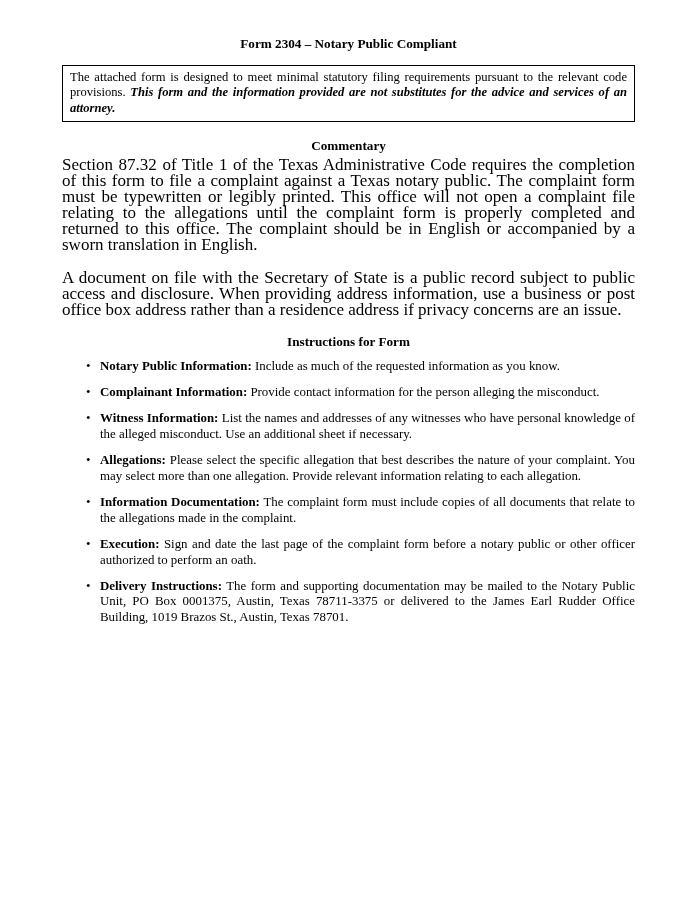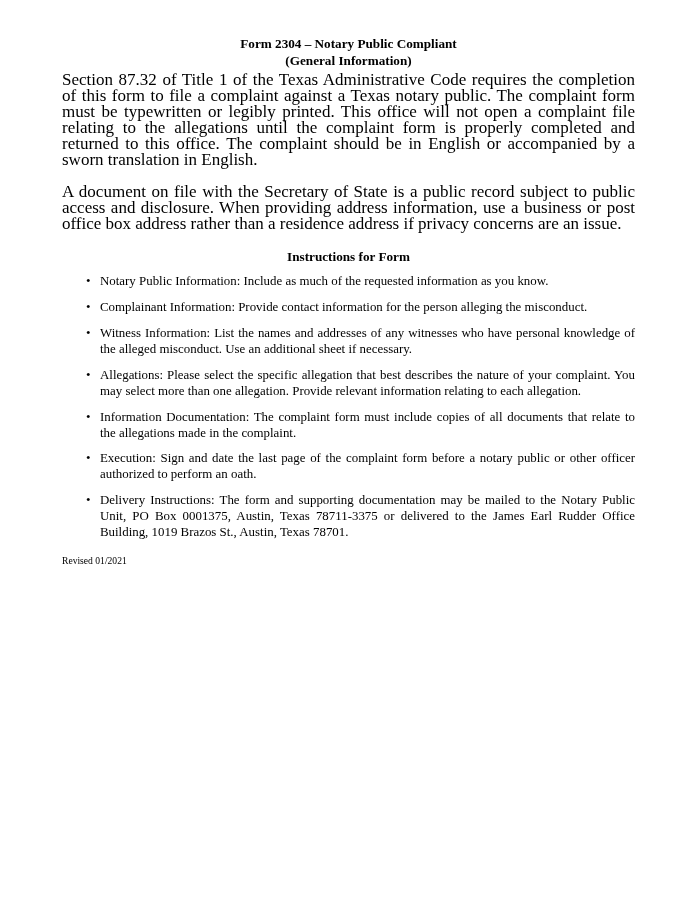--- a/index.html
+++ b/index.html
@@ -81,21 +81,21 @@
     text-justify: inter-word;
   }
   .bullet-item:last-child { margin-bottom: 0; }
   .bullet-marker {
     position: absolute;
     left: 24px;
     top: 0;
     font-size: 12.9px;
     line-height: 15.9px;
   }
-  .bullet-term { font-weight: normal; }
+  .bullet-term { font-weight: bold; }
 
   
   .closing-note {
     margin-top: 14px;
     font-size: 12.9px;
     line-height: 15.9px;
     font-style: italic;
   }
 
   
@@ -129,24 +129,27 @@
 </style>
 </head>
 <body>
 
 <div class="page">
 
   <div class="content">
 
     <div class="title-block">
       <span class="title-line">Form 2304 – Notary Public Compliant</span>
-      <span class="title-line">(General Information)</span>
     </div>
 
+    <div class="disclaimer-box">
+      <span>The attached form is designed to meet minimal statutory filing requirements pursuant to the relevant code provisions. </span><span class="emph">This form and the information provided are not substitutes for the advice and services of an attorney.</span>
+    </div>
 
+    <div class="heading">Commentary</div>
 
     <p class="para">Section 87.32 of Title 1 of the Texas Administrative Code requires the completion of this form to file a complaint against a Texas notary public. The complaint form must be typewritten or legibly printed.  This office will not open a complaint file relating to the allegations until the complaint form is properly completed and returned to this office.  The complaint should be in English or accompanied by a sworn translation in English.</p>
 
     <p class="para">A document on file with the Secretary of State is a public record subject to public access and disclosure.  When providing address information, use a business or post office box address rather than a residence address if privacy concerns are an issue.</p>
 
     <div class="heading">Instructions for Form</div>
 
     <ul class="bullet-list">
       <li class="bullet-item">
         <span class="bullet-marker">•</span><span class="bullet-term">Notary Public Information:</span><span> Include as much of the requested information as you know.</span>
@@ -165,21 +168,20 @@
       </li>
       <li class="bullet-item">
         <span class="bullet-marker">•</span><span class="bullet-term">Execution:</span><span> Sign and date the last page of the complaint form before a notary public or other officer authorized to perform an oath.</span>
       </li>
       <li class="bullet-item">
         <span class="bullet-marker">•</span><span class="bullet-term">Delivery Instructions:</span><span>  The form and supporting documentation may be mailed to the Notary Public Unit, PO Box 0001375, Austin, Texas 78711-3375 or delivered to the James Earl Rudder Office Building, 1019 Brazos St., Austin, Texas 78701.</span>
       </li>
     </ul>
 
 
-    <p class="revision">Revised 01/2021</p>
 
   </div>
 
   <div class="footer">
     <span class="footer-left">Form 2304</span>
     <span class="footer-center">1</span>
   </div>
 
 </div>
 

